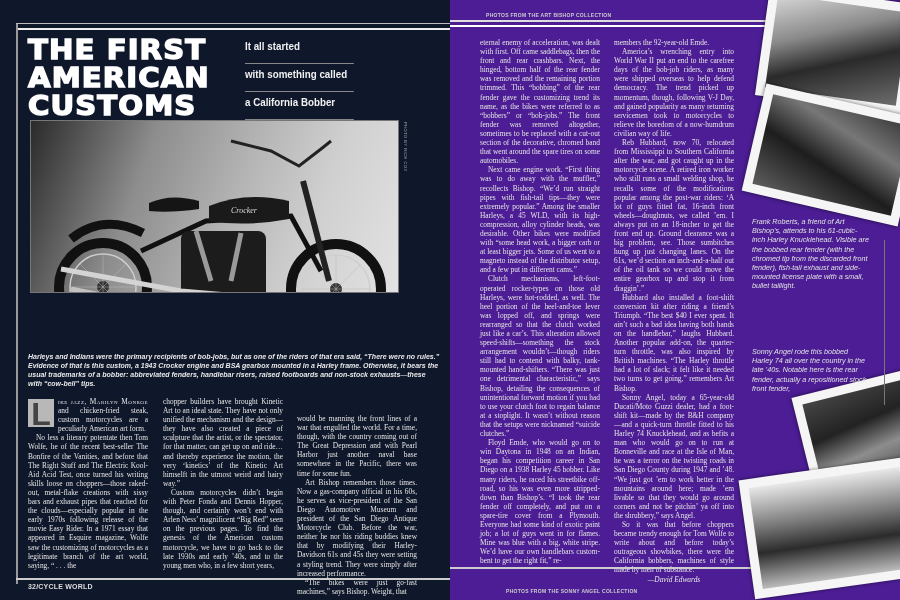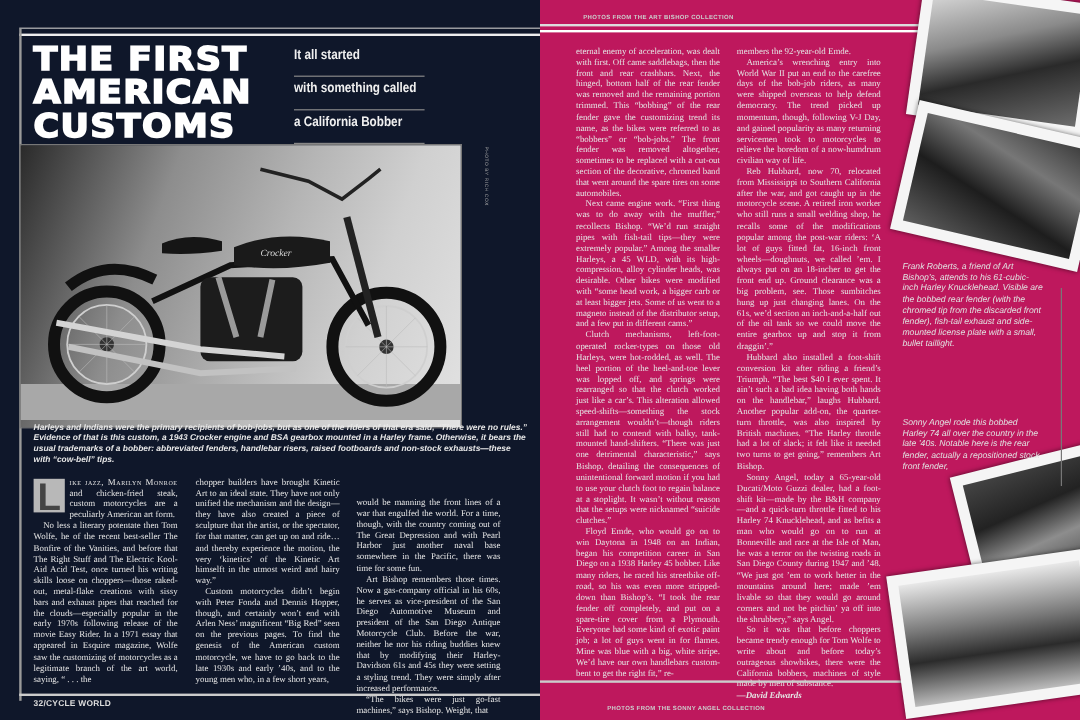--- a/index.html
+++ b/index.html
@@ -1,51 +1,51 @@
 <!DOCTYPE html>
 <html><head>
 <meta charset="utf-8">
 <style>
   * { box-sizing: border-box; margin: 0; padding: 0; }
   html, body { width: 900px; height: 600px; background: #050505; overflow: hidden; }
   body { position: relative; font-family: "Liberation Serif", serif; color: #e6e6e6; }
 
   .page-left { position: absolute; left: 0; top: 0; width: 450px; height: 600px; background: #0f172a; }
-  .page-right { position: absolute; left: 450px; top: 0; width: 450px; height: 600px; background: #be185d; }
+  .page-right { position: absolute; left: 450px; top: 0; width: 450px; height: 600px; background: #4c1d95; }
 
   
   .rule-top-left { position: absolute; left: 16px; top: 23px; width: 434px; height: 7px; border-top: 1px solid #bbb; border-bottom: 2px solid #eee; }
   .rule-top-right { position: absolute; left: 0; top: 20px; width: 320px; height: 7px; border-top: 2px solid #ddd; border-bottom: 2px solid #fff; }
   .left-border { position: absolute; left: 16px; top: 24px; width: 2px; height: 560px; background: #9a9a9a; }
   .rule-bottom-left { position: absolute; left: 16px; top: 578px; width: 434px; height: 2px; background: #ccc; }
   .rule-bottom-right { position: absolute; left: 0; top: 567px; width: 302px; height: 2px; background: #ccc; }
 
   
   .headline { position: absolute; left: 28px; top: 36px; width: 205px; font-family: "DejaVu Sans", sans-serif; font-weight: 900; font-size: 27px; line-height: 28px; letter-spacing: 1px; color: #fff; text-transform: uppercase; -webkit-text-stroke: 1.4px #fff; transform: scaleX(1.08); transform-origin: left top; }
   .deck { position: absolute; left: 245px; top: 36px; width: 110px; }
   .deck-line { font-family: "Liberation Sans", sans-serif; font-weight: bold; font-size: 11.5px; color: #f0f0f0; height: 28px; line-height: 20px; border-bottom: 1px solid #888; transform: scaleX(0.85); transform-origin: left; white-space: nowrap; width: 128px; }
 
   
-  .hero-photo { position: absolute; left: 16px; top: 120px; width: 369px; height: 237px; background: linear-gradient(110deg, #2a2a2a 0%, #8d8d8d 30%, #b5b5b5 55%, #d0d0d0 75%, #e2e2e2 100%); border: 1px solid #777; overflow: hidden; }
+  .hero-photo { position: absolute; left: 30px; top: 120px; width: 369px; height: 173px; background: linear-gradient(110deg, #2a2a2a 0%, #8d8d8d 30%, #b5b5b5 55%, #d0d0d0 75%, #e2e2e2 100%); border: 1px solid #777; overflow: hidden; }
   .photo-credit-vertical { position: absolute; left: 403px; top: 122px; font-family: "Liberation Sans", sans-serif; font-size: 4px; color: #aaa; writing-mode: vertical-rl; letter-spacing: 0.5px; }
 
   .caption { position: absolute; left: 28px; top: 352px; width: 412px; font-family: "Liberation Sans", sans-serif; font-style: italic; font-weight: bold; font-size: 7px; line-height: 9px; color: #e8e8e8; }
 
   
   .col { position: absolute; font-size: 7.4px; line-height: 9.1px; text-align: justify; color: #e4e4e4; hyphens: auto; }
   .col p { text-indent: 8px; }
   .col p.no-indent { text-indent: 0; }
   .col-1 { left: 28px; top: 397px; width: 120px; }
   .col-2 { left: 163px; top: 397px; width: 120px; }
   .col-3 { left: 297px; top: 397px; width: 120px; margin-top: 17px; }
   .col-4 { left: 30px; top: 38px; width: 120px; }
   .col-5 { left: 164px; top: 38px; width: 120px; }
   .dropcap { float: left; width: 26px; height: 28px; margin: 2px 4px 0 0; background: #b8b8b8; color: #444; font-family: "Liberation Sans", sans-serif; font-weight: bold; font-size: 32px; line-height: 30px; text-align: center; }
   .smallcaps { font-variant: small-caps; letter-spacing: 0.5px; }
-  .byline { text-align: left; font-style: italic; font-weight: bold; }
+  .byline { text-align: center; font-style: italic; }
 
   .folio { position: absolute; left: 28px; top: 583px; font-family: "Liberation Sans", sans-serif; font-weight: bold; font-size: 7px; color: #ddd; letter-spacing: 0.2px; }
   .credit-top { position: absolute; left: 36px; top: 12px; font-family: "Liberation Sans", sans-serif; font-weight: bold; font-size: 5px; color: #ccc; letter-spacing: 0.3px; }
   .credit-bottom { position: absolute; left: 56px; top: 588px; font-family: "Liberation Sans", sans-serif; font-weight: bold; font-size: 5px; color: #ccc; letter-spacing: 0.3px; }
 
   
   .snap { position: absolute; background: #f5f5f5; padding: 9px; box-shadow: 0 0 4px rgba(0,0,0,0.6); }
   .snap-inner { width: 100%; height: 100%; }
   .snap-1 { left: 762px; top: -6px; width: 150px; height: 112px; transform: rotate(8deg); }
   .snap-1 .snap-inner { background: linear-gradient(160deg, #d9d9d9 0%, #8a8a8a 35%, #2a2a2a 60%, #6d6d6d 100%); }

